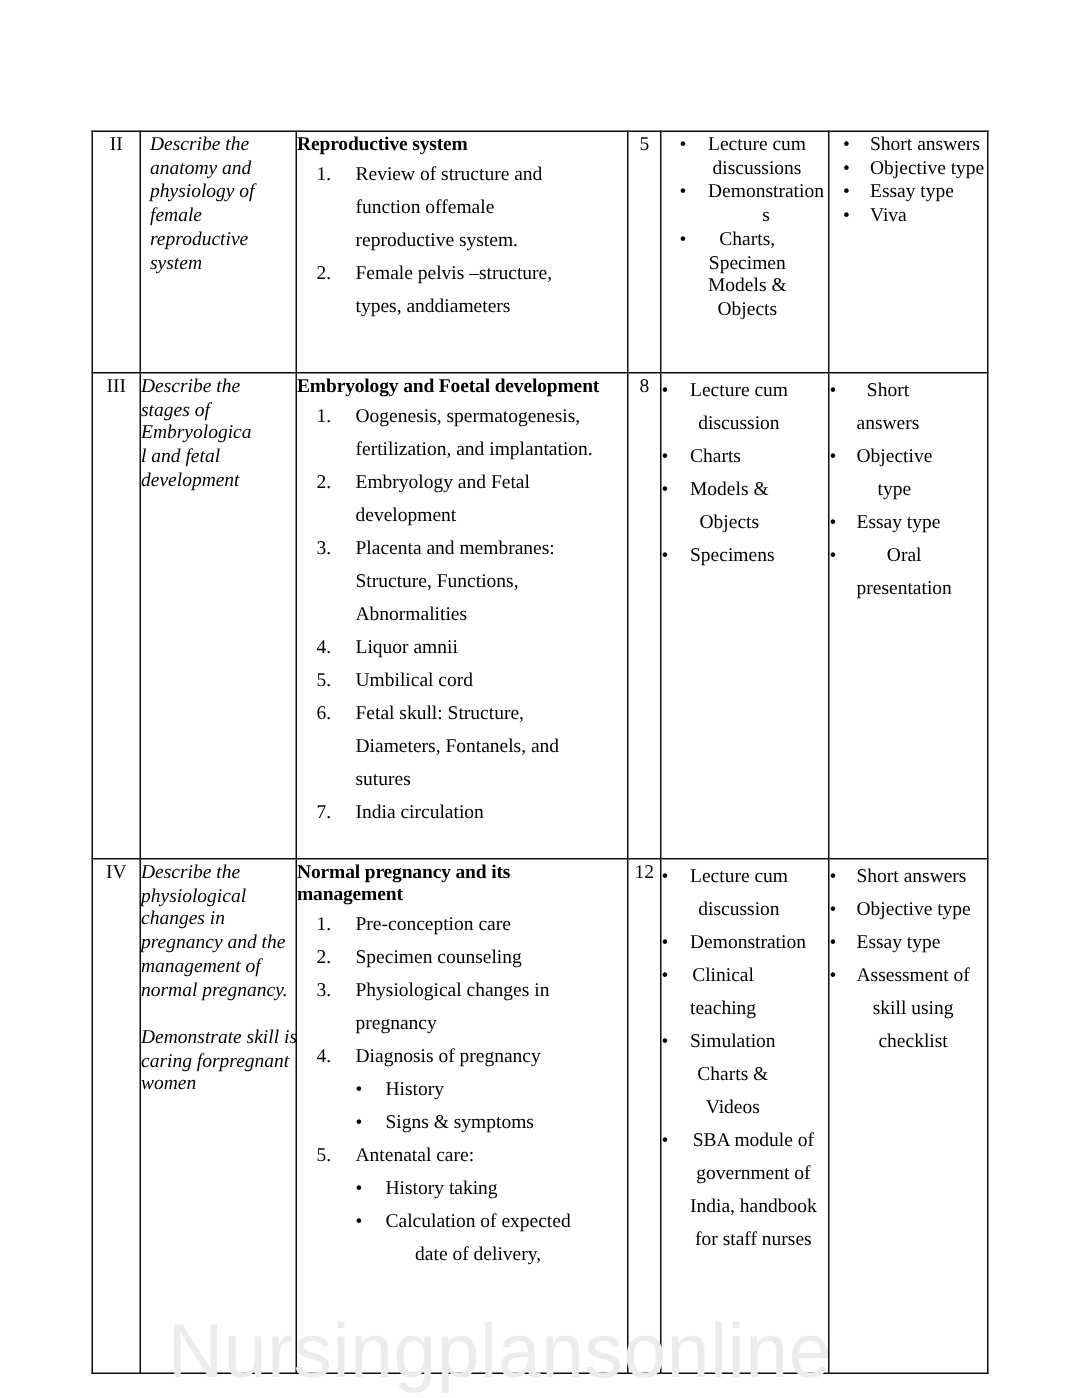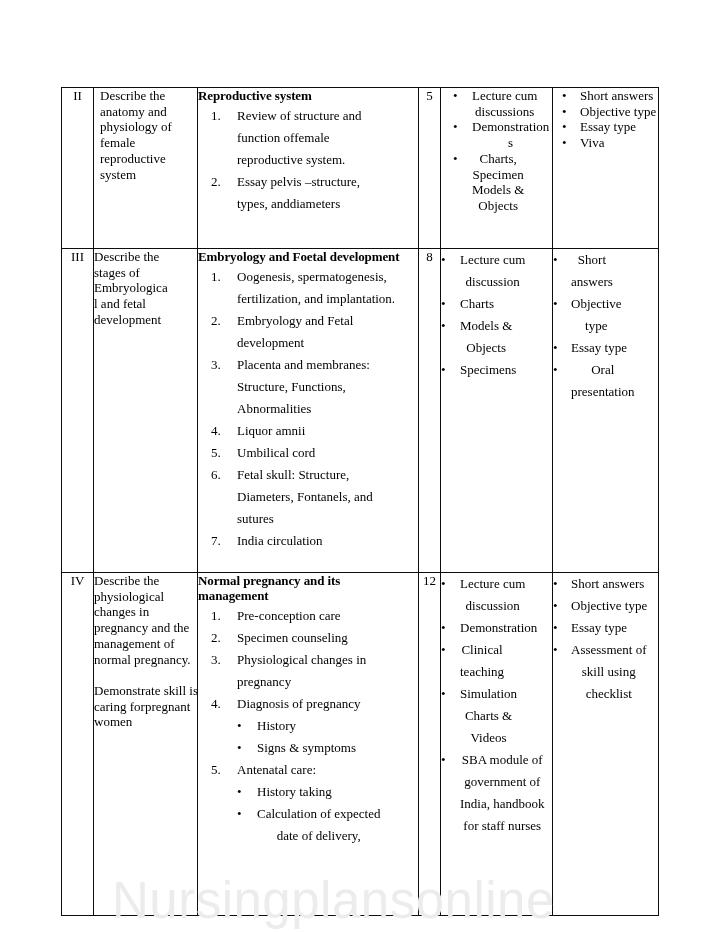--- a/index.html
+++ b/index.html
@@ -11,21 +11,21 @@
   .page{position:absolute;inset:0;padding-left:18px;}
   table.syllabus{
     position:absolute;left:61px;top:87px;width:597px;
     border-collapse:collapse;table-layout:fixed;
   }
   td.cell{
     border:1px solid #0d0d0d;vertical-align:top;padding:0;
     font-size:13px;
   }
   .cell-unit{text-align:center;padding-top:4px;}
-  .cell-objective{padding:3px 0 0 4px;line-height:15.7px;white-space:pre;}
+  .cell-objective{padding:3px 0 0 4px;line-height:15.7px;white-space:pre;font-style:italic;}
   .cell-content{padding:3px 0 0 7px;}
   .content-title{font-weight:700;line-height:15px;white-space:pre;letter-spacing:-0.1px;}
   .content-list{margin-top:2px;}
   .citem{display:flex;padding-left:13px;line-height:22px;}
   .cnum{flex:none;width:26px;}
   .ctext{white-space:pre;}
   .subitem{display:flex;padding-left:39px;line-height:22px;}
   .sdot{flex:none;width:20px;}
   .cell-hours{text-align:center;padding-top:3px;}
   .cell-teaching{padding:3px 0 0 8px;}
@@ -71,21 +71,21 @@
             <div class="content-title">Reproductive system</div>
             <div class="content-list">
               <div class="citem">
                 <span class="cnum">1.</span>
                 <span class="ctext">Review of structure and
 function offemale
 reproductive system.</span>
               </div>
               <div class="citem">
                 <span class="cnum">2.</span>
-                <span class="ctext">Essay pelvis –structure,
+                <span class="ctext">Female pelvis –structure,
 types, anddiameters</span>
               </div>
             </div>
           </td>
           <td class="cell cell-hours">5</td>
           <td class="cell cell-teaching">
             <div class="bullets">
               <div class="bitem">
                 <span class="bdot">•</span>
                 <span class="btext">Lecture cum

